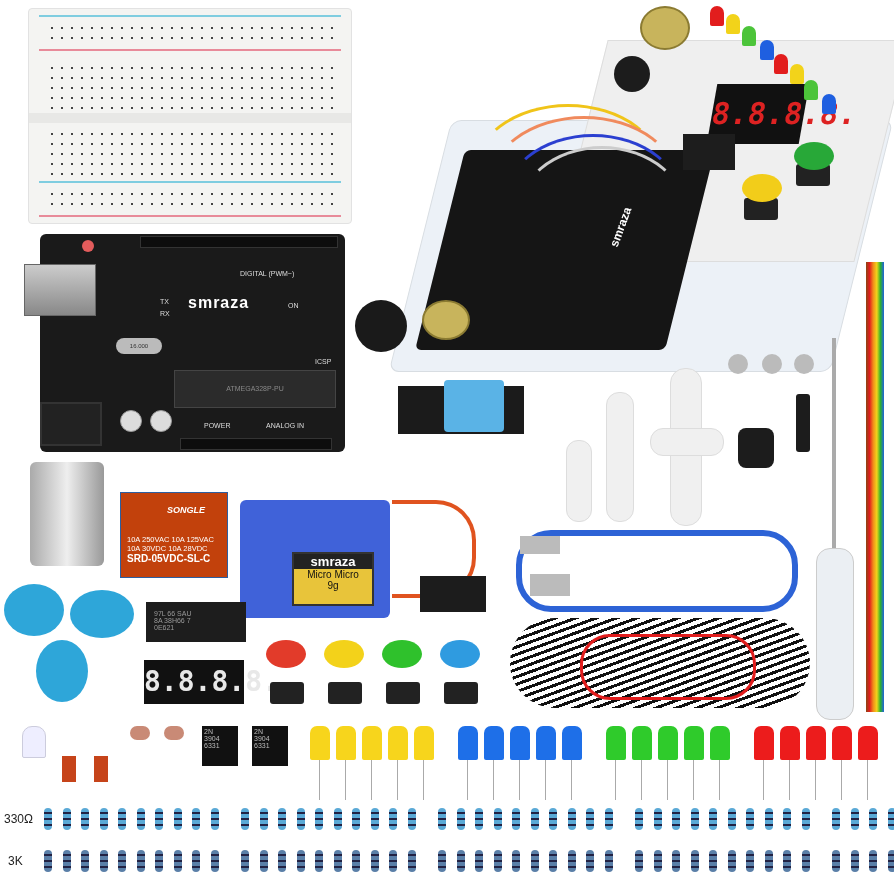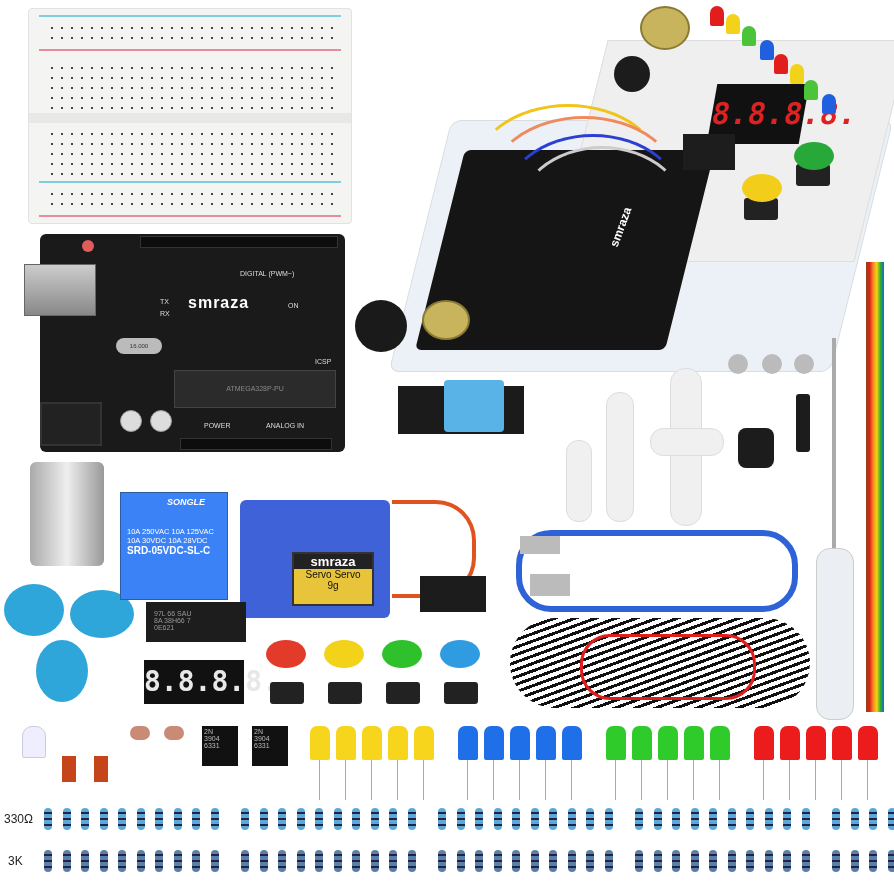--- a/index.html
+++ b/index.html
@@ -25,21 +25,21 @@
   .miniboard{left:580px;top:40px;width:300px;height:220px;background:#efefef;border:1px solid #ddd;transform:skewX(-14deg);}
   .uno2{left:440px;top:150px;width:250px;height:200px;background:#151515;transform:skewX(-14deg);border-radius:6px;}
   .uno2-brand{position:absolute;left:600px;top:220px;color:#fff;font-size:12px;font-weight:bold;transform:rotate(-70deg);}
   .seg{background:#111;color:#d22;font-family:"DejaVu Sans Mono",monospace;font-weight:bold;text-align:center;}
   .led{position:absolute;width:14px;height:20px;border-radius:7px 7px 2px 2px;}
   .leg{position:absolute;width:1px;background:#aaa;}
   .btncap{position:absolute;width:40px;height:28px;border-radius:50%;}
   .btnbase{position:absolute;width:34px;height:22px;background:#222;border-radius:3px;}
   .wire{position:absolute;border-style:solid;border-color:transparent;border-radius:50%;}
   
-  .relay{left:120px;top:492px;width:108px;height:108px;background:#3b82f6;border:1px solid #2c5ea0;color:#fff;font-size:7.5px;padding:4px 6px;box-sizing:border-box;}
+  .relay{left:120px;top:492px;width:108px;height:86px;background:#c2410c;border:1px solid #2c5ea0;color:#fff;font-size:7.5px;padding:12px 6px;box-sizing:border-box;}
   .servo{left:240px;top:500px;width:150px;height:118px;background:rgba(30,70,210,.85);border-radius:6px;}
   .servo-label{position:absolute;left:292px;top:552px;width:78px;height:50px;background:#e8c43a;border:2px solid #333;color:#111;font-size:10px;text-align:center;}
   .ic16{left:146px;top:602px;width:100px;height:40px;background:#1d1d1d;color:#999;font-size:7px;padding:8px;box-sizing:border-box;}
   .motor{left:30px;top:462px;width:74px;height:104px;background:linear-gradient(90deg,#aaa,#eee,#999);border-radius:6px;}
   .fan{position:absolute;background:#2ea6d9;border-radius:50%;}
   .res{position:absolute;width:8px;height:22px;border-radius:4px;}
   .lbl{position:absolute;color:#222;font-size:12px;}
 </style>
 </head>
 <body>
@@ -115,21 +115,21 @@
   <div style="font-style:italic;font-weight:bold;font-size:9px;margin-left:40px">SONGLE</div>
   <div style="height:20px"></div>
   <div>10A 250VAC  10A 125VAC</div>
   <div>10A  30VDC  10A  28VDC</div>
   <div style="font-size:10px;font-weight:bold">SRD-05VDC-SL-C</div>
 </div>
 
 <div class="abs servo"></div>
 <div class="abs servo-label">
   <div style="font-weight:bold;font-size:13px;color:#fff;background:#222">smraza</div>
-  <div>Servo Servo</div>
+  <div>Micro Micro</div>
   <div>9g</div>
 </div>
 <div class="abs" style="left:392px;top:500px;width:80px;height:90px;border:4px solid #e0531f;border-left:none;border-radius:0 40px 40px 0"></div>
 <div class="abs" style="left:420px;top:576px;width:66px;height:36px;background:#1c1c1c"></div>
 
 <div class="abs ic16">
   <div>97L 66 SAU</div>
   <div>8A 38H66 7</div>
   <div>0E621</div>
 </div>

